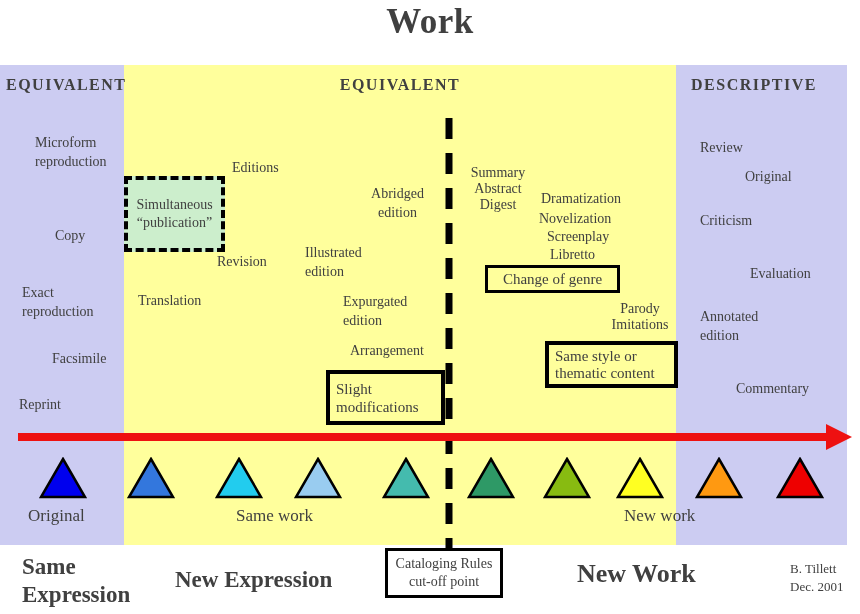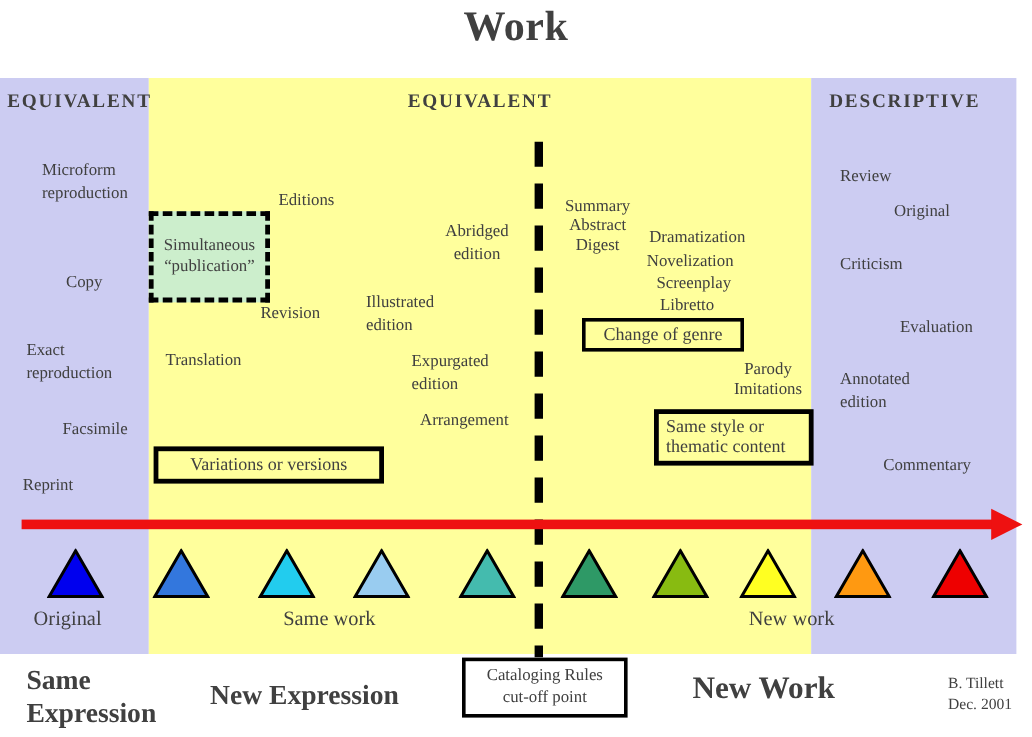--- a/index.html
+++ b/index.html
@@ -89,25 +89,26 @@
   <div class="lbl" style="left:700px;top:138px">Review</div>
   <div class="lbl" style="left:745px;top:167px">Original</div>
   <div class="lbl" style="left:700px;top:211px">Criticism</div>
   <div class="lbl" style="left:750px;top:264px">Evaluation</div>
   <div class="lbl" style="left:700px;top:307px">Annotated
 edition</div>
   <div class="lbl" style="left:736px;top:379px">Commentary</div>
 
   <div class="bx dashed" style="left:124px;top:176px;width:101px;height:76px;font-size:14px">Simultaneous
 “publication”</div>
-  <div class="bx" style="left:128px;top:372px;width:192px;height:31px">Variations or versions</div>
+  <div class="bx left" style="left:326px;top:370px;width:119px;height:55px">Slight
+modifications</div>
   <div class="bx thin" style="left:485px;top:265px;width:135px;height:28px">Change of genre</div>
   <div class="bx left" style="left:545px;top:341px;width:133px;height:47px;line-height:17px">Same style or
 thematic content</div>
-  <div class="bx thin" style="left:385px;top:548px;width:138px;height:50px;background:#fff;font-size:14px">Cataloging Rules
+  <div class="bx thin" style="left:385px;top:548px;width:118px;height:50px;background:#fff;font-size:14px">Cataloging Rules
 cut-off point</div>
 
   <svg class="divider" width="12" height="430">
     <line x1="6" y1="0" x2="6" y2="430" stroke="#000" stroke-width="7" stroke-dasharray="21 14"></line>
   </svg>
 
   <div class="arrow-shaft"></div>
   <div class="arrow-head"></div>
 
   <svg class="tri" style="left:39px" width="48" height="42">

